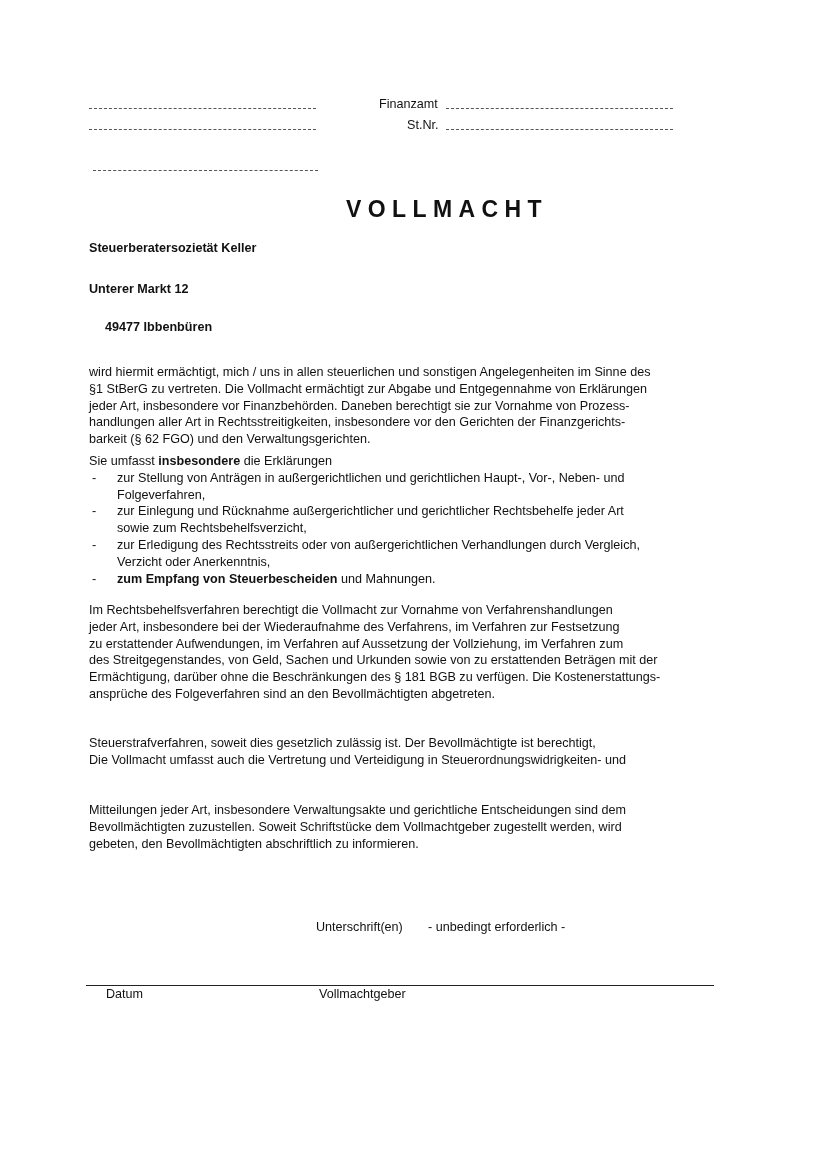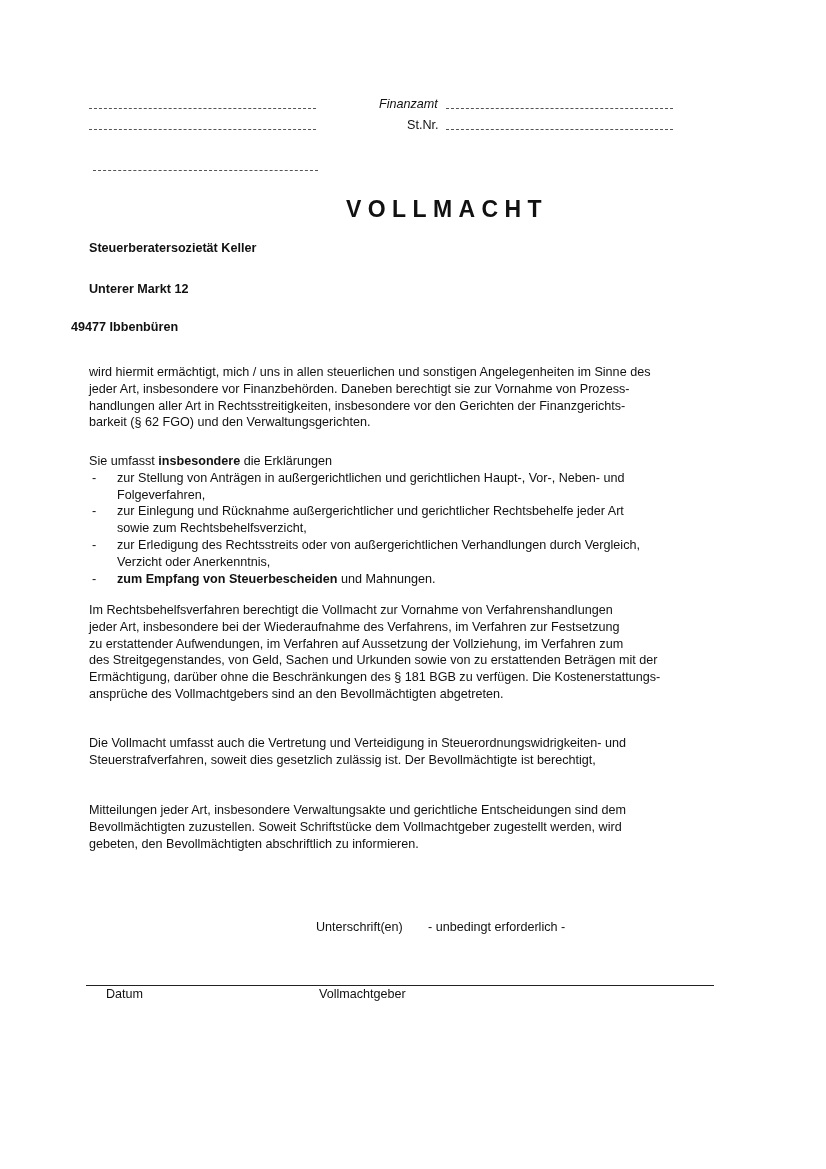--- a/index.html
+++ b/index.html
@@ -15,33 +15,34 @@
   .li .dash { position: absolute; left: 3px; top: 0; }
   .rule { position: absolute; left: 86px; width: 628px; top: 985px; border-top: 1.5px solid #222; }
 </style>
 </head>
 <body>
 
 <div class="uline" style="left:89px; top:108px; width:227px;"></div>
 <div class="uline" style="left:89px; top:129px; width:227px;"></div>
 <div class="uline" style="left:93px; top:170px; width:225px;"></div>
 
-<div class="abs" style="left:379px; top:97px;font-style:italic;">Finanzamt</div>
+<div class="abs" style="left:379px; top:97px;">Finanzamt</div>
 <div class="uline" style="left:446px; top:108px; width:227px;"></div>
 <div class="abs" style="left:407px; top:118px;">St.Nr.</div>
 <div class="uline" style="left:446px; top:129px; width:227px;"></div>
 
 <div class="abs title" style="left:346px; top:196px;">VOLLMACHT</div>
 
 <div class="abs bold" style="left:89px; top:241px;">Steuerberatersozietät Keller</div>
 <div class="abs bold" style="left:89px; top:282px;">Unterer Markt 12</div>
-<div class="abs bold" style="left:71px; top:320px;text-align:right;">49477 Ibbenbüren</div>
+<div class="abs bold" style="left:105px; top:320px;text-align:right;">49477 Ibbenbüren</div>
 
 <div class="para" style="top:364px;">
   <div>wird hiermit ermächtigt, mich / uns in allen steuerlichen und sonstigen Angelegenheiten im Sinne des</div>
+  <div>§1 StBerG zu vertreten. Die Vollmacht ermächtigt zur Abgabe und Entgegennahme von Erklärungen</div>
   <div>jeder Art, insbesondere vor Finanzbehörden. Daneben berechtigt sie zur Vornahme von Prozess-</div>
   <div>handlungen aller Art in Rechtsstreitigkeiten, insbesondere vor den Gerichten der Finanzgerichts-</div>
   <div>barkeit (§ 62 FGO) und den Verwaltungsgerichten.</div>
 </div>
 
 <div class="list" style="top:453px;">
   <div style="white-space:nowrap;">
     <span>Sie umfasst </span><span class="bold">insbesondere</span><span> die Erklärungen</span>
   </div>
   <div class="li">
@@ -64,26 +65,26 @@
     <div><span class="bold">zum Empfang von Steuerbescheiden</span><span> und Mahnungen.</span></div>
   </div>
 </div>
 
 <div class="para" style="top:602px;">
   <div>Im Rechtsbehelfsverfahren berechtigt die Vollmacht zur Vornahme von Verfahrenshandlungen</div>
   <div>jeder Art, insbesondere bei der Wiederaufnahme des Verfahrens, im Verfahren zur Festsetzung</div>
   <div>zu erstattender Aufwendungen, im Verfahren auf Aussetzung der Vollziehung, im Verfahren zum</div>
   <div>des Streitgegenstandes, von Geld, Sachen und Urkunden sowie von zu erstattenden Beträgen mit der</div>
   <div>Ermächtigung, darüber ohne die Beschränkungen des § 181 BGB zu verfügen. Die Kostenerstattungs-</div>
-  <div>ansprüche des Vollmachtgebers sind an den Bevollmächtigten abgetreten.</div>
+  <div>ansprüche des Folgeverfahren sind an den Bevollmächtigten abgetreten.</div>
 </div>
 
 <div class="para" style="top:735px;">
+  <div>Steuerstrafverfahren, soweit dies gesetzlich zulässig ist. Der Bevollmächtigte ist berechtigt,</div>
   <div>Die Vollmacht umfasst auch die Vertretung und Verteidigung in Steuerordnungswidrigkeiten- und</div>
-  <div>Steuerstrafverfahren, soweit dies gesetzlich zulässig ist. Der Bevollmächtigte ist berechtigt,</div>
 </div>
 
 <div class="para" style="top:802px;">
   <div>Mitteilungen jeder Art, insbesondere Verwaltungsakte und gerichtliche Entscheidungen sind dem</div>
   <div>Bevollmächtigten zuzustellen. Soweit Schriftstücke dem Vollmachtgeber zugestellt werden, wird</div>
   <div>gebeten, den Bevollmächtigten abschriftlich zu informieren.</div>
 </div>
 
 <div class="abs" style="left:316px; top:920px;">Unterschrift(en)</div>
 <div class="abs" style="left:428px; top:920px;">- unbedingt erforderlich -</div>

